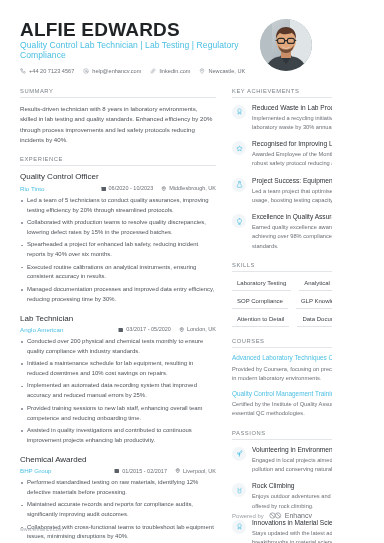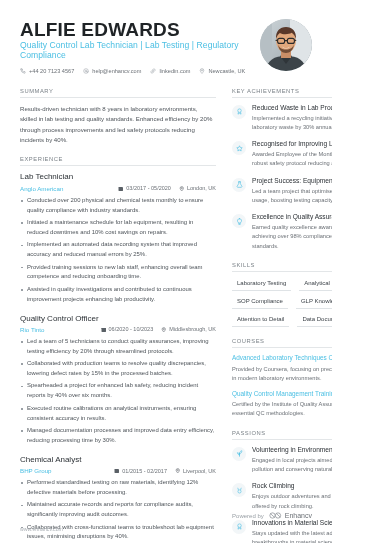--- a/index.html
+++ b/index.html
@@ -206,20 +206,54 @@
         <div class="sec-title">SUMMARY</div>
         <div class="sec-rule"></div>
         <div class="summary-text">Results-driven technician with 8 years in laboratory environments, skilled in lab testing and quality standards. Enhanced efficiency by 20% through process improvements and led safety protocols reducing incidents by 40%.</div>
       </div>
 
       <div class="section">
         <div class="sec-title">EXPERIENCE</div>
         <div class="sec-rule"></div>
 
         <div class="entry">
+          <div class="entry-title">Quality Control Officer</div>
+          <div class="entry-meta">
+            <span class="entry-org">Rio Tinto</span>
+            <span class="meta-right">
+              <span class="meta-item">
+                <span class="ci">
+                  <svg viewBox="0 0 16 16" fill="currentColor">
+                      <rect x="1.5" y="3" width="13" height="11.5" rx="1.2"></rect>
+                      <rect x="1.5" y="3" width="13" height="3" fill="currentColor"></rect>
+                    </svg>
+                </span>
+                <span>06/2020 - 10/2023</span>
+              </span>
+              <span class="meta-item">
+                <span class="ci">
+                  <svg viewBox="0 0 16 16" fill="none" stroke="currentColor" stroke-width="1.6">
+                      <path d="M8 14.5s4.8-5 4.8-8a4.8 4.8 0 1 0-9.6 0c0 3 4.8 8 4.8 8z"></path>
+                      <circle cx="8" cy="6.3" r="1.6"></circle>
+                    </svg>
+                </span>
+                <span>Middlesbrough, UK</span>
+              </span>
+            </span>
+          </div>
+          <ul class="bullets">
+            <li>Led a team of 5 technicians to conduct quality assurances, improving testing efficiency by 20% through streamlined protocols.</li>
+            <li>Collaborated with production teams to resolve quality discrepancies, lowering defect rates by 15% in the processed batches.</li>
+            <li>Spearheaded a project for enhanced lab safety, reducing incident reports by 40% over six months.</li>
+            <li>Executed routine calibrations on analytical instruments, ensuring consistent accuracy in results.</li>
+            <li>Managed documentation processes and improved data entry efficiency, reducing processing time by 30%.</li>
+          </ul>
+        </div>
+
+        <div class="entry">
           <div class="entry-title">Lab Technician</div>
           <div class="entry-meta">
             <span class="entry-org">Anglo American</span>
             <span class="meta-right">
               <span class="meta-item">
                 <span class="ci">
                   <svg viewBox="0 0 16 16" fill="currentColor">
                       <rect x="1.5" y="3" width="13" height="11.5" rx="1.2"></rect>
                     </svg>
                 </span>
@@ -239,55 +273,21 @@
           <ul class="bullets">
             <li>Conducted over 200 physical and chemical tests monthly to ensure quality compliance with industry standards.</li>
             <li>Initiated a maintenance schedule for lab equipment, resulting in reduced downtimes and 10% cost savings on repairs.</li>
             <li>Implemented an automated data recording system that improved accuracy and reduced manual errors by 25%.</li>
             <li>Provided training sessions to new lab staff, enhancing overall team competence and reducing onboarding time.</li>
             <li>Assisted in quality investigations and contributed to continuous improvement projects enhancing lab productivity.</li>
           </ul>
         </div>
 
         <div class="entry">
-          <div class="entry-title">Quality Control Officer</div>
-          <div class="entry-meta">
-            <span class="entry-org">Rio Tinto</span>
-            <span class="meta-right">
-              <span class="meta-item">
-                <span class="ci">
-                  <svg viewBox="0 0 16 16" fill="currentColor">
-                      <rect x="1.5" y="3" width="13" height="11.5" rx="1.2"></rect>
-                      <rect x="1.5" y="3" width="13" height="3" fill="currentColor"></rect>
-                    </svg>
-                </span>
-                <span>06/2020 - 10/2023</span>
-              </span>
-              <span class="meta-item">
-                <span class="ci">
-                  <svg viewBox="0 0 16 16" fill="none" stroke="currentColor" stroke-width="1.6">
-                      <path d="M8 14.5s4.8-5 4.8-8a4.8 4.8 0 1 0-9.6 0c0 3 4.8 8 4.8 8z"></path>
-                      <circle cx="8" cy="6.3" r="1.6"></circle>
-                    </svg>
-                </span>
-                <span>Middlesbrough, UK</span>
-              </span>
-            </span>
-          </div>
-          <ul class="bullets">
-            <li>Led a team of 5 technicians to conduct quality assurances, improving testing efficiency by 20% through streamlined protocols.</li>
-            <li>Collaborated with production teams to resolve quality discrepancies, lowering defect rates by 15% in the processed batches.</li>
-            <li>Spearheaded a project for enhanced lab safety, reducing incident reports by 40% over six months.</li>
-            <li>Executed routine calibrations on analytical instruments, ensuring consistent accuracy in results.</li>
-            <li>Managed documentation processes and improved data entry efficiency, reducing processing time by 30%.</li>
-          </ul>
-        </div>
-
-        <div class="entry">
-          <div class="entry-title">Chemical Analyst</div>
+          <div class="entry-title">Chemical Awarded</div>
           <div class="entry-meta">
             <span class="entry-org">BHP Group</span>
             <span class="meta-right">
               <span class="meta-item">
                 <span class="ci">
                   <svg viewBox="0 0 16 16" fill="currentColor">
                       <rect x="1.5" y="3" width="13" height="11.5" rx="1.2"></rect>
                     </svg>
                 </span>
                 <span>01/2015 - 02/2017</span>

